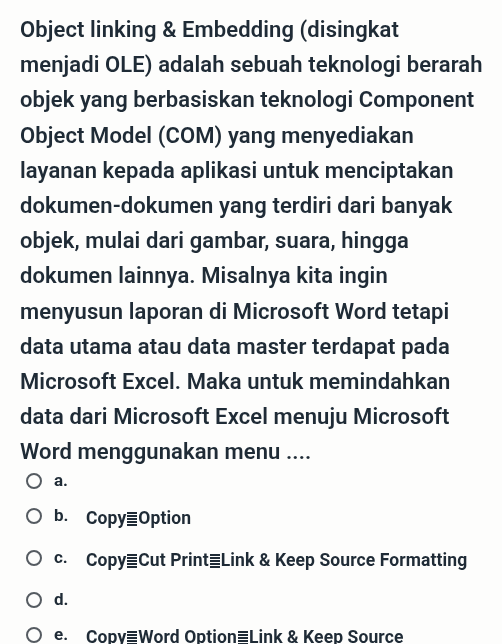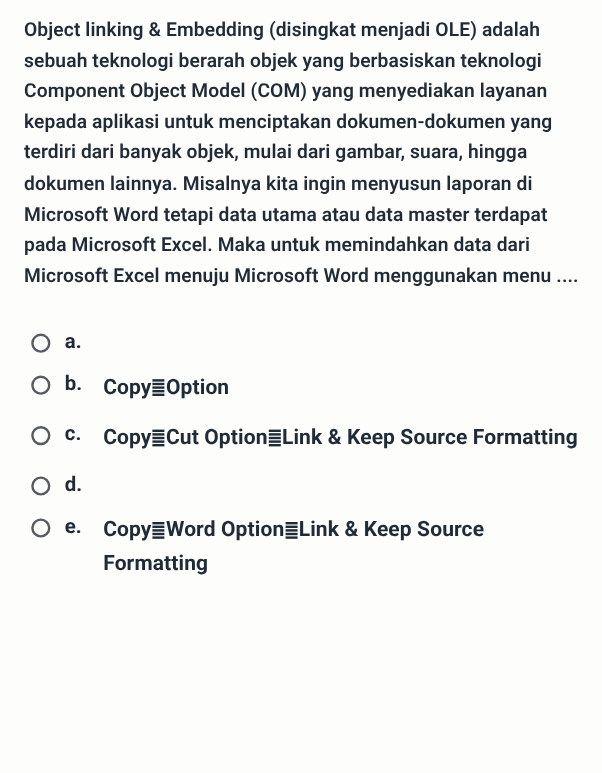--- a/index.html
+++ b/index.html
@@ -9,24 +9,23 @@
     height: 644px;
     background: #fdfdfc;
     font-family: -apple-system, "Segoe UI", Roboto, Arial, sans-serif;
     color: #1f2b36;
   }
   .page {
     box-sizing: border-box;
     padding: 12px 18px 18px 20px;
   }
   .question {
-    font-size: 16px;
+    font-size: 22px;
     font-weight: 600;
     line-height: 1.6;
-    margin-bottom: 32px;
     letter-spacing: 0.1px;
   }
   .options {
     display: flex;
     flex-direction: column;
     gap: 14px;
     padding-left: 6px;
   }
   .option-row {
     display: flex;
@@ -99,21 +98,21 @@
       <span class="opt-letter">b.</span>
       <span class="opt-text">
         <span>Copy</span><span class="sep"></span><span>Option</span>
       </span>
     </div>
 
     <div class="option-row">
       <span class="radio"></span>
       <span class="opt-letter">c.</span>
       <span class="opt-text">
-        <span>Copy</span><span class="sep"></span><span>Cut Option</span><span class="sep"></span><span>Link &amp; Keep Source Formatting</span>
+        <span>Copy</span><span class="sep"></span><span>Cut Print</span><span class="sep"></span><span>Link &amp; Keep Source Formatting</span>
       </span>
     </div>
 
     <div class="option-row">
       <span class="radio"></span>
       <span class="opt-letter">d.</span>
     </div>
 
     <div class="option-row">
       <span class="radio"></span>

